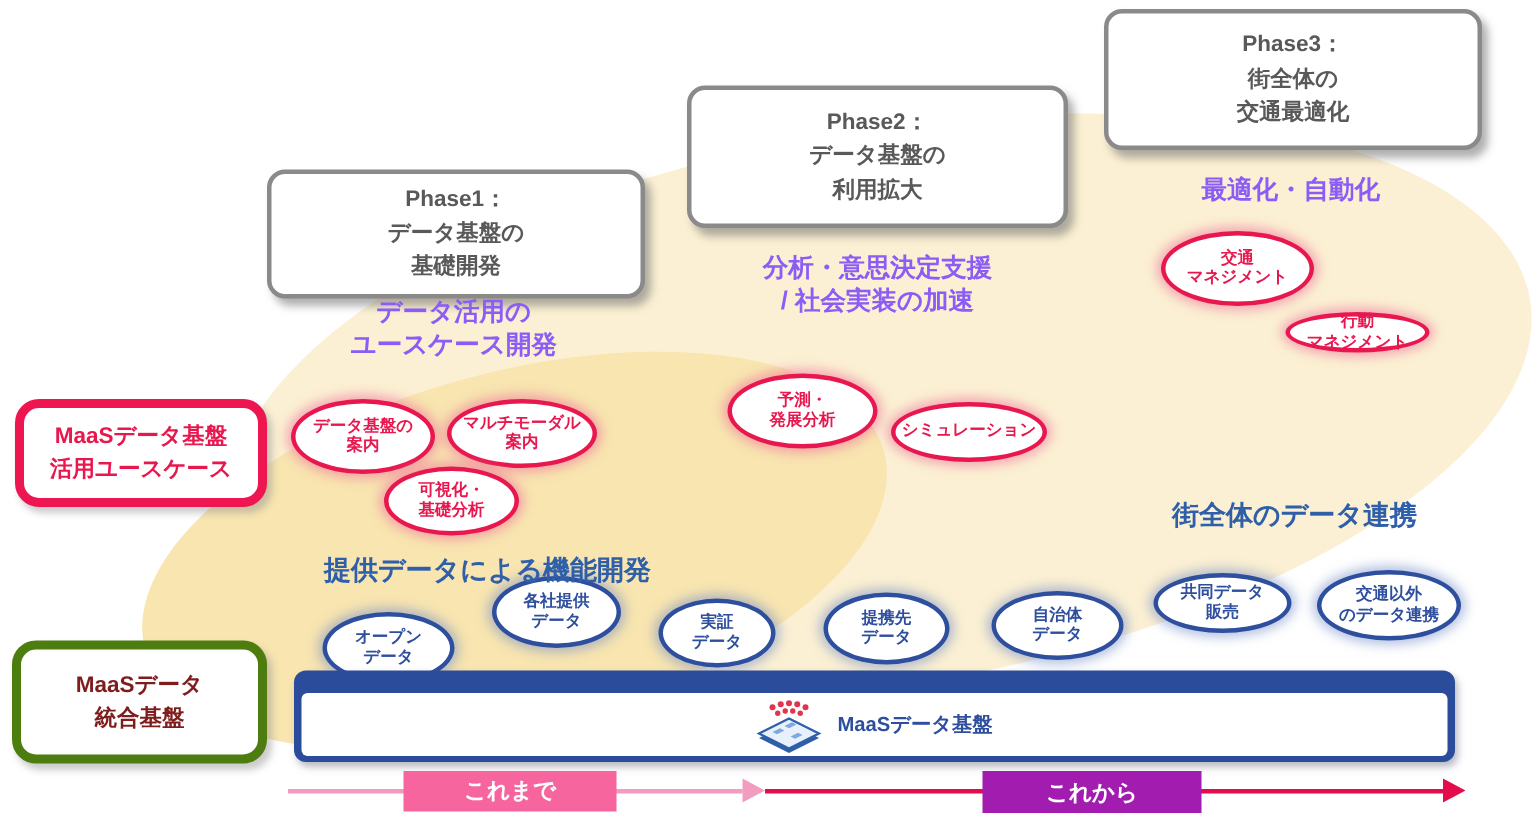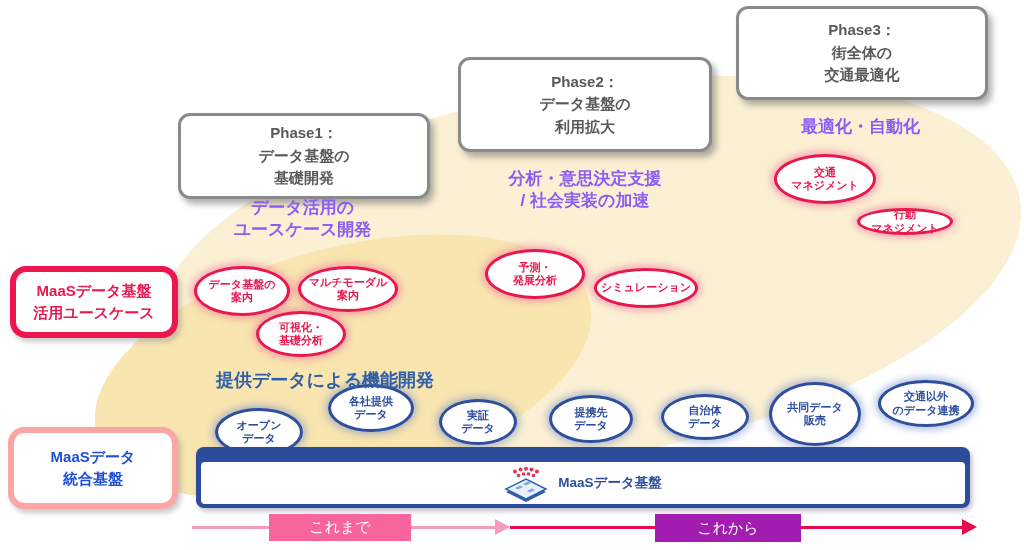--- a/index.html
+++ b/index.html
@@ -51,21 +51,21 @@
   }
 
   
   .side-box{
     position:absolute;background:#ffffff;border-radius:16px;
     display:flex;align-items:center;justify-content:center;text-align:center;
     font-weight:bold;font-size:15px;line-height:1.45;z-index:6;box-sizing:border-box;
     box-shadow:3px 4px 5px rgba(140,140,140,0.45);
   }
   .side-box.red{border:6px solid #EE1651;color:#E8184F;}
-  .side-box.blue{border:6px solid #fca5a5;color:#1d4ed8;}
+  .side-box.blue{border:6px solid #4d7c0f;color:#7f1d1d;}
 
   
   .platform-bar{
     position:absolute;left:196px;top:447px;width:774px;height:61px;
     background:#2B4B9B;border-radius:8px;z-index:4;
     box-shadow:2px 3px 5px rgba(120,120,140,0.5);
   }
   .platform-bar .face{
     position:absolute;left:5px;right:5px;top:15px;bottom:4px;background:#ffffff;border-radius:4px;
     display:flex;align-items:center;justify-content:center;gap:10px;
@@ -73,21 +73,21 @@
   .platform-bar .face .bar-label{color:#2E4E9E;font-weight:bold;font-size:13.5px;}
 
   
   .tl-line{position:absolute;top:526px;height:3px;z-index:7;}
   .tl-line.pink{background:#F29CBF;}
   .tl-line.crimson{background:#E50C4E;}
   .tl-head{position:absolute;top:519px;width:0;height:0;border-top:8px solid transparent;border-bottom:8px solid transparent;z-index:7;}
   .tl-head.pink{border-left:15px solid #F29CBF;}
   .tl-head.crimson{border-left:15px solid #E50C4E;}
   .tl-label{
-    position:absolute;color:#ffffff;font-weight:normal;font-size:15px;text-align:center;z-index:8;
+    position:absolute;color:#ffffff;font-weight:bold;font-size:15px;text-align:center;z-index:8;
     display:flex;align-items:center;justify-content:center;
   }
   .tl-label.pink{background:#F7659E;}
   .tl-label.crimson{background:#a21caf;}
 </style>
 </head>
 <body>
 
 <div class="stage">
 
@@ -118,32 +118,33 @@
 基礎分析</div>
   <div class="uc-ellipse pre" style="left:485px;top:249px;width:100px;height:50px;">予測・
 発展分析</div>
   <div class="uc-ellipse pre" style="left:594px;top:268px;width:104px;height:40px;">シミュレーション</div>
   <div class="uc-ellipse pre" style="left:774px;top:154px;width:102px;height:50px;">交通
 マネジメント</div>
   <div class="uc-ellipse pre" style="left:857px;top:208px;width:96px;height:27px;">行動
 マネジメント</div>
 
   <div class="blue-label" style="left:200px;top:368px;width:250px;">提供データによる機能開発</div>
+  <div class="blue-label" style="left:768px;top:331px;width:190px;">街全体のデータ連携</div>
 
   <div class="data-ellipse pre" style="left:215px;top:408px;width:88px;height:48px;">オープン
 データ</div>
   <div class="data-ellipse pre" style="left:328px;top:384px;width:86px;height:48px;">各社提供
 データ</div>
   <div class="data-ellipse pre" style="left:439px;top:399px;width:78px;height:46px;">実証
 データ</div>
   <div class="data-ellipse pre" style="left:549px;top:395px;width:84px;height:48px;">提携先
 データ</div>
   <div class="data-ellipse pre" style="left:661px;top:394px;width:88px;height:46px;">自治体
 データ</div>
-  <div class="data-ellipse pre" style="left:769px;top:382px;width:92px;height:64px;">共同データ
+  <div class="data-ellipse pre" style="left:769px;top:382px;width:92px;height:40px;">共同データ
 販売</div>
   <div class="data-ellipse pre" style="left:878px;top:380px;width:96px;height:47px;">交通以外
 のデータ連携</div>
 
   <div class="side-box red pre" style="left:10px;top:266px;width:168px;height:72px;">MaaSデータ基盤
 活用ユースケース</div>
   <div class="side-box blue pre" style="left:8px;top:427px;width:170px;height:82px;">MaaSデータ
 統合基盤</div>
 
   <div class="platform-bar">

